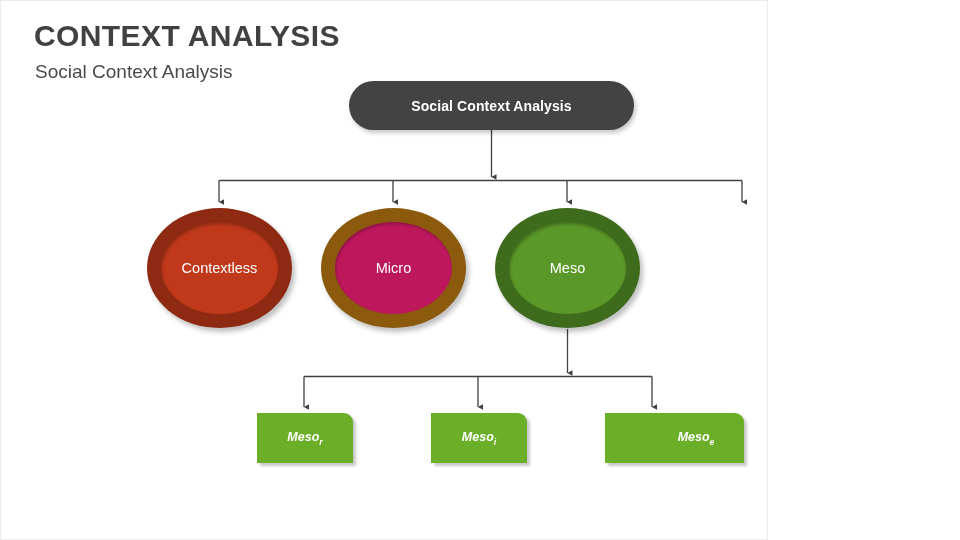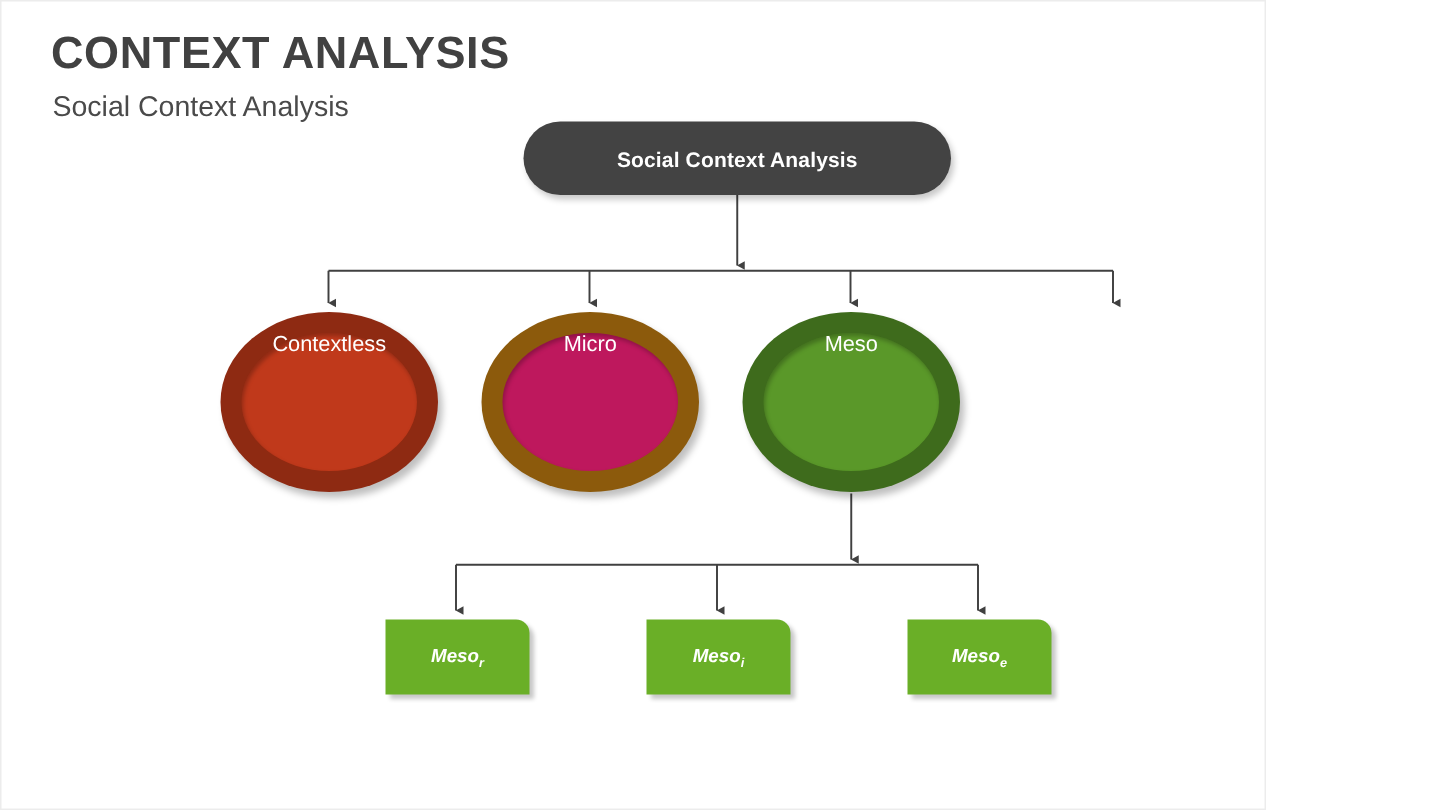--- a/index.html
+++ b/index.html
@@ -5,21 +5,21 @@
   html, body {
     margin: 0;
     padding: 0;
     background: #ffffff;
   }
   body {
     font-family: "Liberation Sans", sans-serif;
   }
   #slide {
     position: relative;
-    width: 844px;
+    width: 768px;
     height: 540px;
     background: #ffffff;
     border: 1px solid #ececec;
     box-sizing: border-box;
     overflow: hidden;
   }
 
   
   #title {
     position: absolute;
@@ -80,20 +80,21 @@
     display: flex;
     align-items: center;
     justify-content: center;
     box-shadow: 3px 4px 5px rgba(0,0,0,0.25);
   }
   .ellipse-node .inner {
     width: 117px;
     height: 92px;
     border-radius: 50%;
     display: flex;
+    align-items: center;
     justify-content: center;
     box-shadow: inset 1px 2px 3px rgba(0,0,0,0.25);
   }
   .ellipse-node .node-label {
     color: #ffffff;
     font-size: 14.5px;
     font-weight: normal;
     white-space: nowrap;
   }
 
@@ -185,19 +186,19 @@
       <span>Meso</span><sub>i</sub>
     </span>
   </div>
 
   <div class="leaf-node" style="left:256px; top:412px;">
     <span class="node-label">
       <span>Meso</span><sub>r</sub>
     </span>
   </div>
 
-  <div class="leaf-node" style="left:604px; top:412px;">
+  <div class="leaf-node" style="left:604px; top:412px;padding-left:43px;">
     <span class="node-label">
       <span>Meso</span><sub>e</sub>
     </span>
   </div>
 
 </div>
 
 </body></html>

